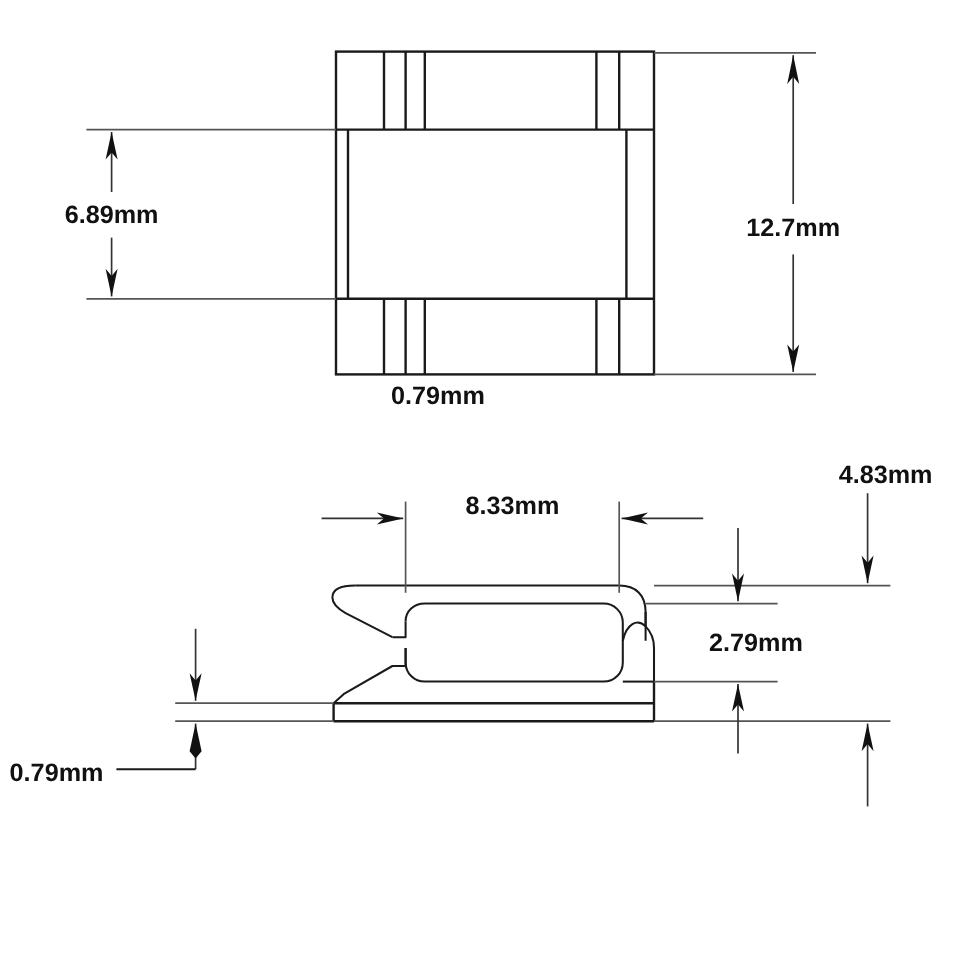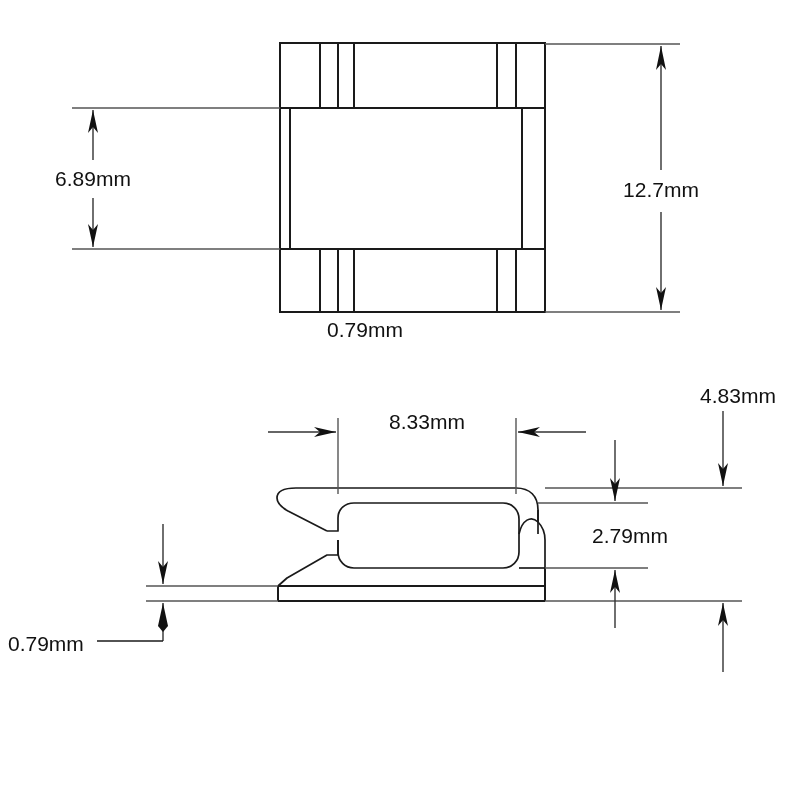--- a/index.html
+++ b/index.html
@@ -12,20 +12,21 @@
     width: 800px;
     height: 800px;
     font-family: "Liberation Sans", sans-serif;
     overflow: hidden;
     position: relative;
   }
   #drawing-root {
     width: 800px;
     height: 800px;
     position: relative;
+    font-weight: bold;
   }
   svg#drawing-canvas {
     display: block;
     width: 800px;
     height: 800px;
   }
   .part-line {
     fill: none;
     stroke: #1a1a1a;
     stroke-width: 2;

